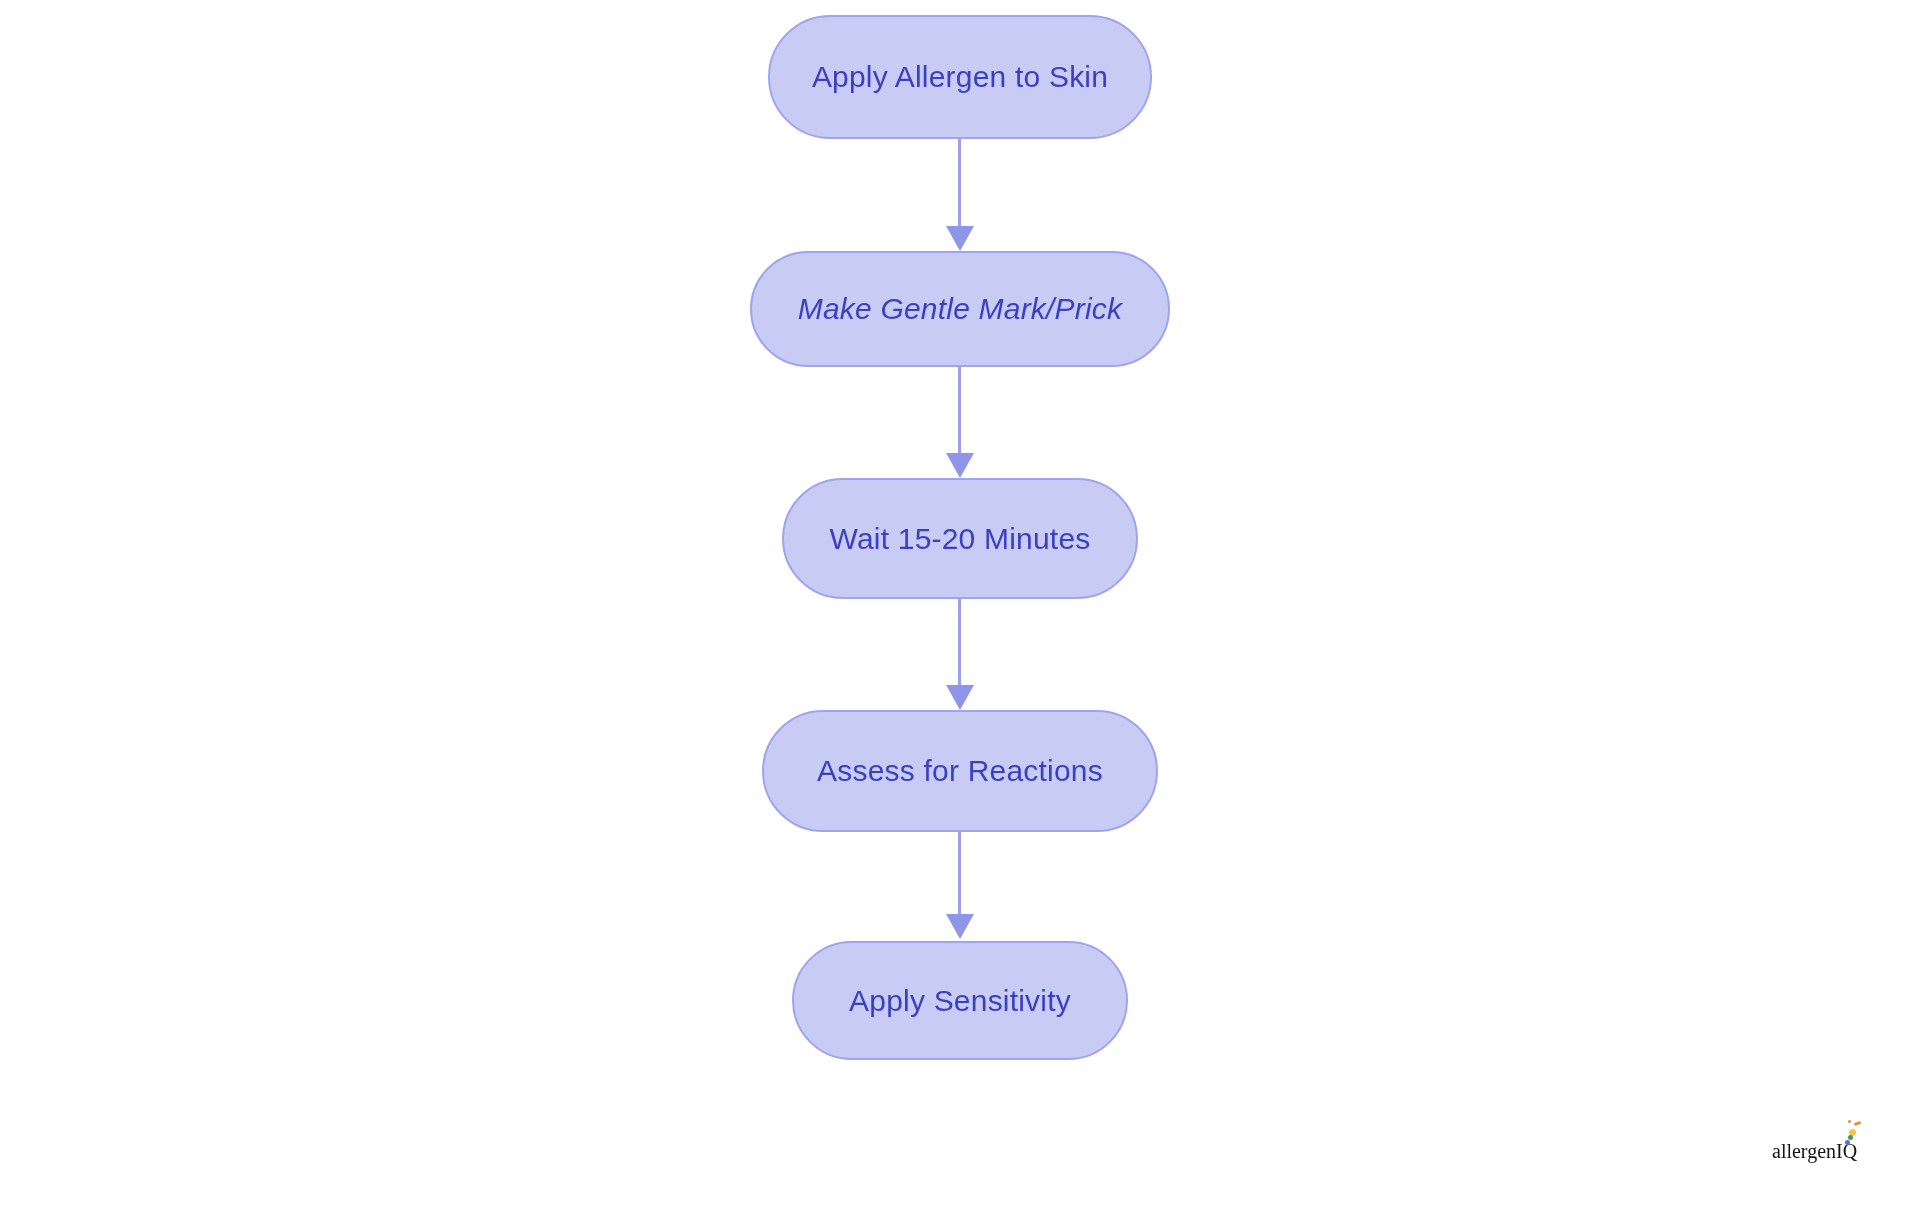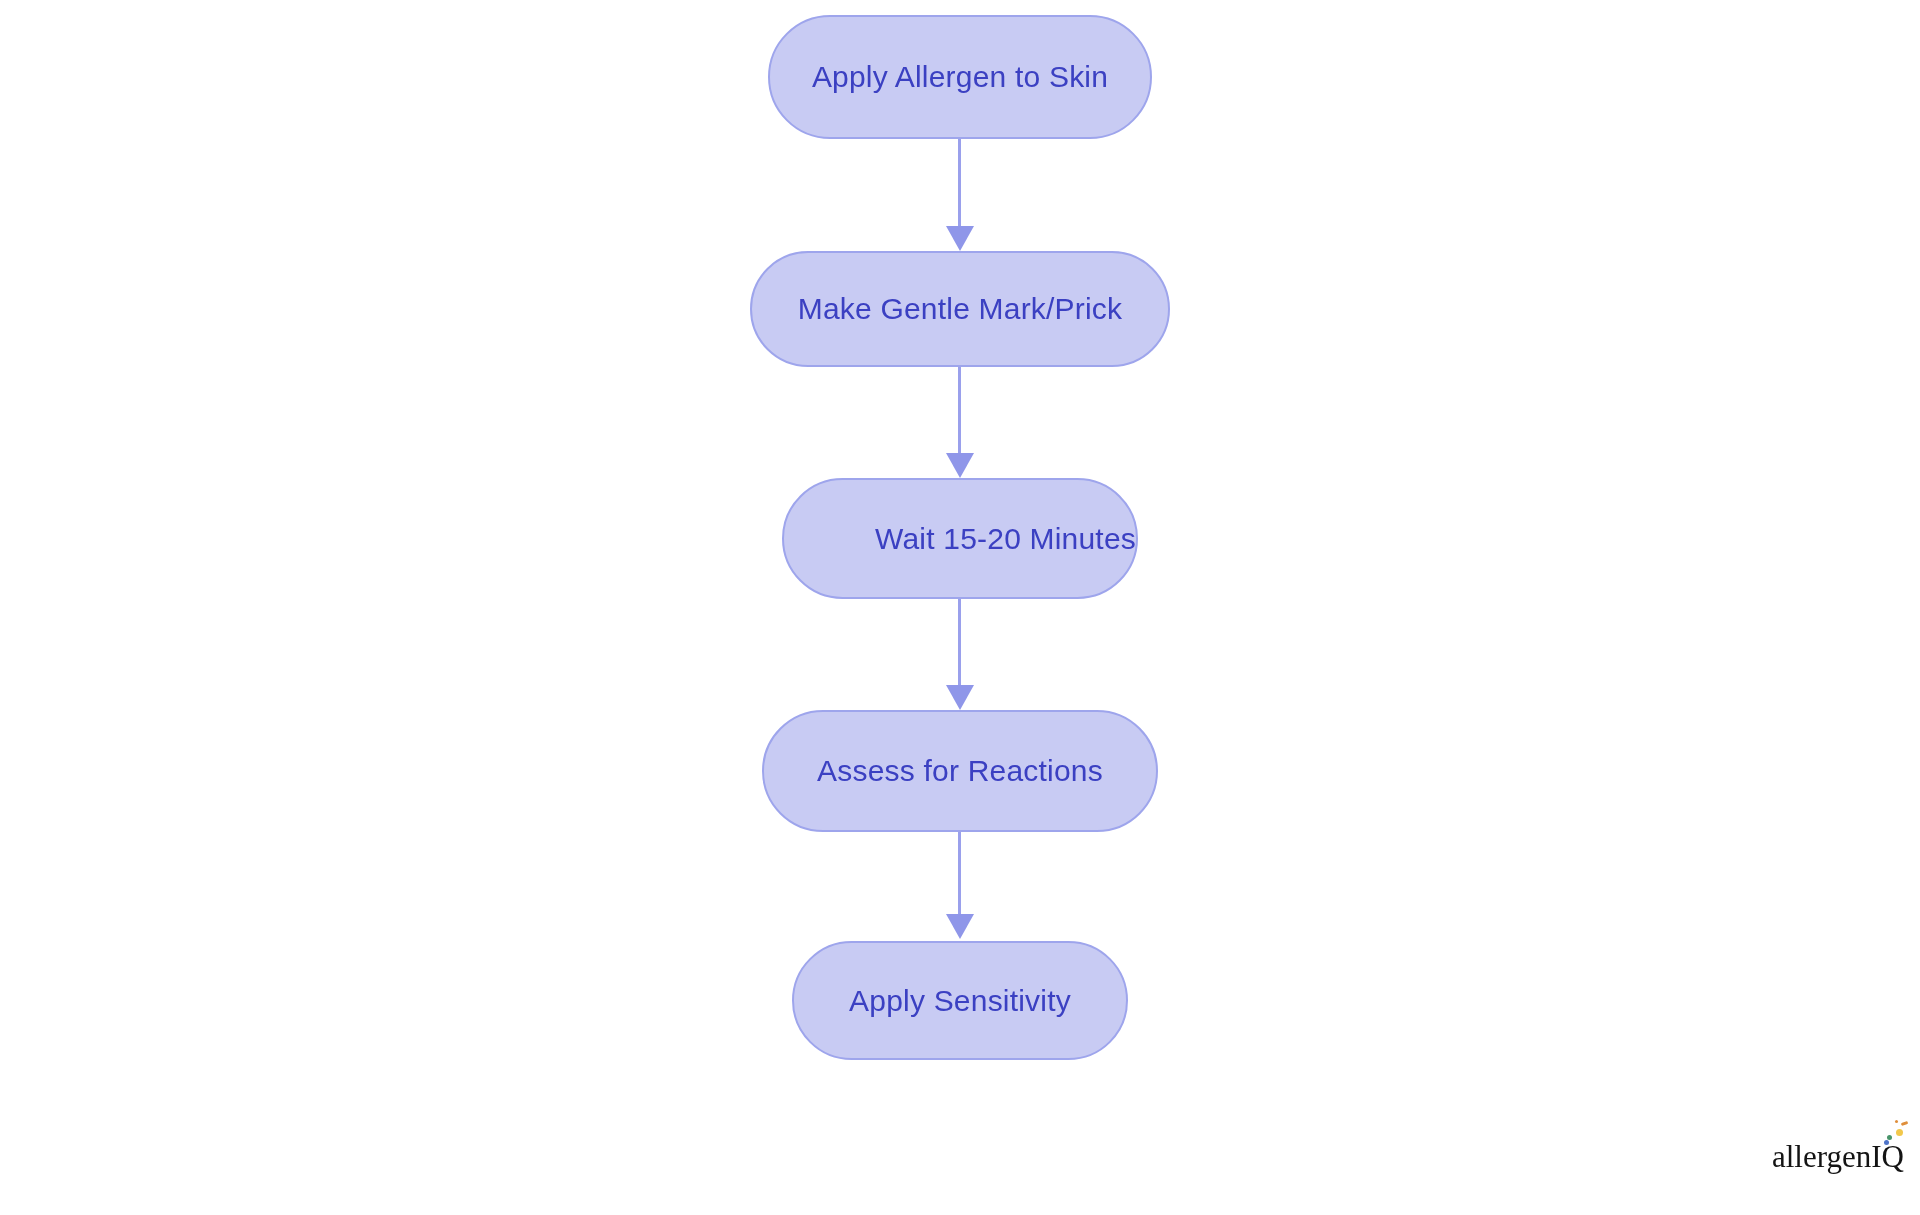--- a/index.html
+++ b/index.html
@@ -25,22 +25,22 @@
     border: 2px solid #9ea5ec;
     border-radius: 70px;
     color: #3b40c2;
     font-size: 30px;
     letter-spacing: 0.2px;
     box-sizing: border-box;
     text-align: center;
     white-space: nowrap;
   }
   #flow-node-0 { left: 768px; top: 15px;  width: 384px; height: 124px; }
-  #flow-node-1 { left: 750px; top: 251px; width: 420px; height: 116px; }
-  #flow-node-2 { left: 782px; top: 478px; width: 356px; height: 121px; justify-content: flex-end; }
+  #flow-node-1 { left: 750px; top: 251px; width: 420px; height: 116px; font-style: italic; }
+  #flow-node-2 { left: 782px; top: 478px; width: 356px; height: 121px; }
   #flow-node-3 { left: 762px; top: 710px; width: 396px; height: 122px; }
   #flow-node-4 { left: 792px; top: 941px; width: 336px; height: 119px; }
 
   .arrow-line {
     position: absolute;
     left: 958px;
     width: 3px;
     background: #9aa0ec;
   }
   .arrow-head {
@@ -61,21 +61,21 @@
   #arrow-line-3 { top: 832px; height: 82px; }
   #arrow-head-3 { top: 914px; }
 
   .logo {
     position: absolute;
     left: 1772px;
     top: 1141px;
     display: flex;
     align-items: baseline;
     font-family: "Liberation Serif", serif;
-    font-size: 31px;
+    font-size: 20px;
     color: #141414;
     line-height: 1;
   }
   .logo-q {
     position: relative;
     display: inline-block;
   }
   .logo-dot {
     position: absolute;
     border-radius: 50%;

